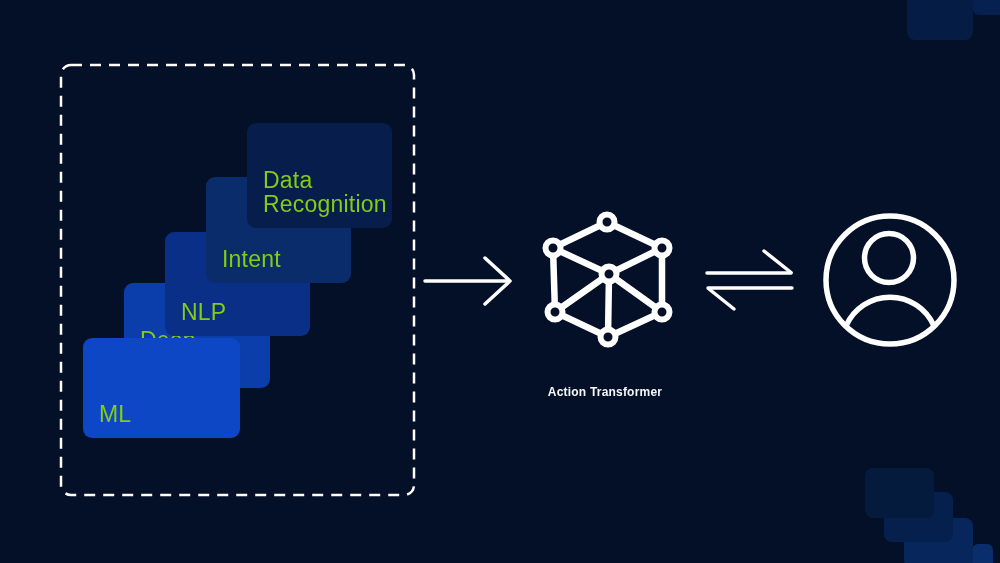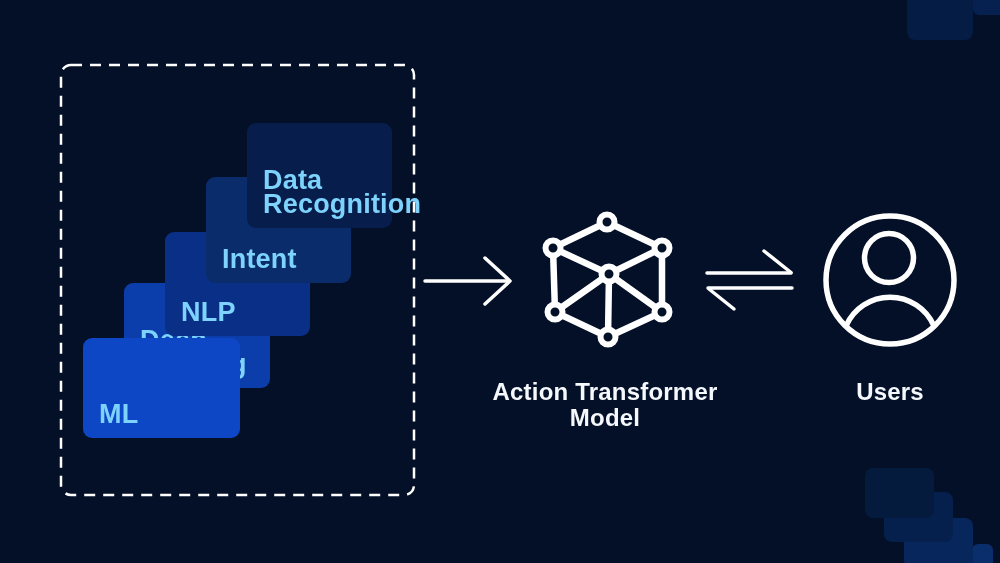--- a/index.html
+++ b/index.html
@@ -9,31 +9,31 @@
     font-family:"Liberation Sans","DejaVu Sans",sans-serif;
   }
   
   .dashed-layer{position:absolute;left:0;top:0;width:1000px;height:563px;pointer-events:none;}
   
   .card{
     position:absolute;border-radius:9px;
     display:flex;align-items:flex-end;
     padding:0 0 12px 16px;box-sizing:border-box;
   }
-  .card .lbl{color:#7dd3fc;font-size:27px;line-height:24px;font-weight:700;letter-spacing:.2px;}
+  .card .lbl{color:#84cc16;font-size:23px;line-height:24px;font-weight:400;letter-spacing:.2px;}
   .card-0{left:247px;top:123px;width:145px;height:105px;z-index:5;}
   .card-1{left:206px;top:177px;width:145px;height:106px;z-index:4;}
   .card-2{left:165px;top:232px;width:145px;height:104px;z-index:3;}
   .card-3{left:124px;top:283px;width:146px;height:105px;z-index:1;}
   .card-4{left:83px; top:338px;width:157px;height:100px;z-index:2;}
   
   .icon-abs{position:absolute;}
   .caption{
     position:absolute;color:#f5f8fc;text-align:center;
-    font-size:24px;font-weight:600;line-height:26px;letter-spacing:.2px;
+    font-size:12px;font-weight:600;line-height:26px;letter-spacing:.2px;
   }
   .caption-model{left:455px;top:379px;width:300px;}
   .caption-users{left:820px;top:379px;width:140px;}
   
   .deco{position:absolute;}
   .deco-tr-0{left:907px;top:0;width:66px;height:40px;border-radius:0 0 8px 8px;z-index:2;}
   .deco-tr-1{left:973px;top:0;width:27px;height:15px;border-radius:0 0 0 6px;z-index:1;}
   .deco-br-0{left:865px;top:468px;width:69px;height:50px;border-radius:8px;z-index:4;}
   .deco-br-1{left:884px;top:492px;width:69px;height:50px;border-radius:8px;z-index:3;}
   .deco-br-2{left:904px;top:518px;width:69px;height:50px;border-radius:8px;z-index:2;}
@@ -119,23 +119,21 @@
   <svg class="icon-abs" style="left:822px;top:212px;" width="136" height="136" viewBox="0 0 136 136">
     <g fill="none" stroke="#ffffff" stroke-width="5.5">
       <circle cx="68" cy="68" r="64"></circle>
       <circle cx="67" cy="46" r="24.5"></circle>
       <path d="M24 114 A48 48 0 0 1 112 114"></path>
     </g>
   </svg>
 
   <div class="caption caption-model">
     <div>Action Transformer</div>
-    <div>Model</div>
   </div>
-  <div class="caption caption-users">Users</div>
 
   <div class="deco deco-tr-0" style="background: rgb(5, 28, 68);"></div>
   <div class="deco deco-tr-1" style="background: rgb(6, 33, 79);"></div>
   <div class="deco deco-br-0" style="background: rgb(4, 27, 62);"></div>
   <div class="deco deco-br-1" style="background: rgb(5, 32, 76);"></div>
   <div class="deco deco-br-2" style="background: rgb(6, 38, 92);"></div>
   <div class="deco deco-br-3" style="background: rgb(10, 45, 107);"></div>
 
 </div>
 

